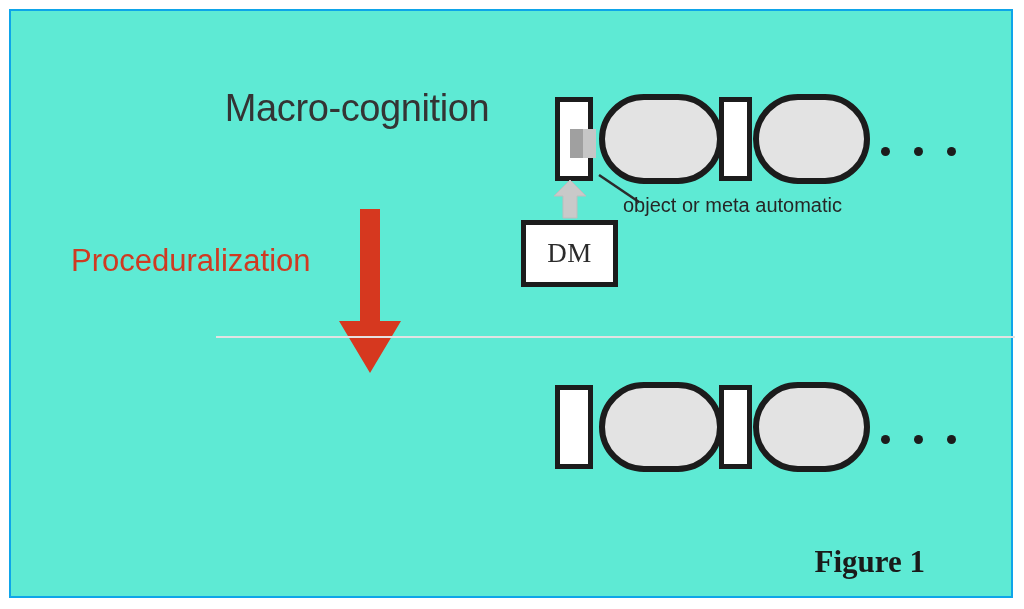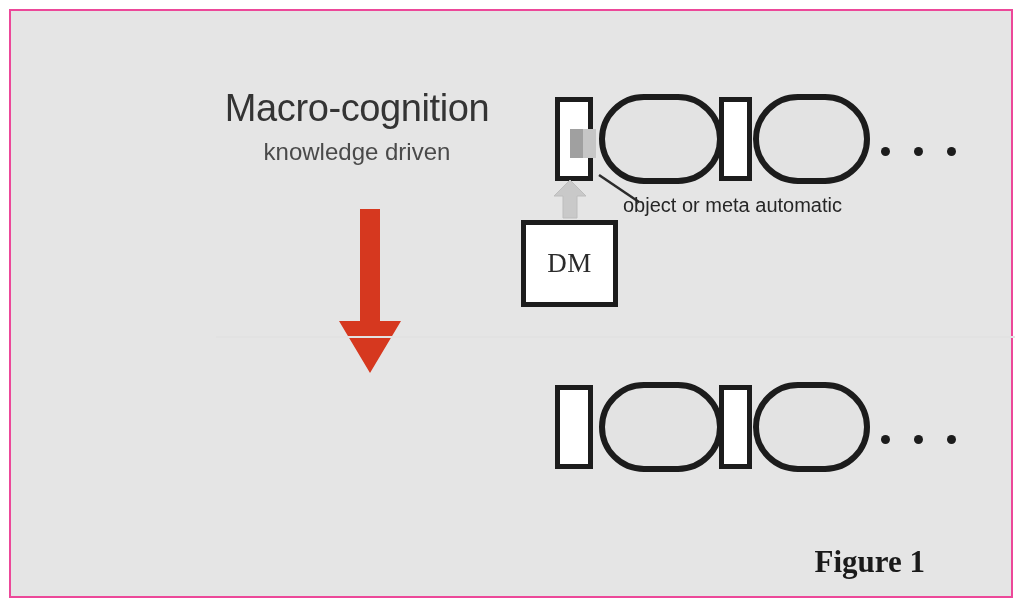--- a/index.html
+++ b/index.html
@@ -19,23 +19,23 @@
     height: 609px;
     background: #ffffff;
     overflow: hidden;
   }
   #figure-border {
     position: absolute;
     left: 9px;
     top: 9px;
     width: 1004px;
     height: 589px;
-    border: 2px solid #ec4899;
+    border: 2px solid #0ea5e9;
     box-sizing: border-box;
-    background: #e5e5e5;
+    background: #5eead4;
   }
 
   
   .row-label {
     position: absolute;
     text-align: center;
     color: #3a3a3a;
     line-height: 1;
   }
   .row-label .title {
@@ -141,21 +141,21 @@
     border-radius: 50%;
     background: #1c1c1c;
   }
 
   
   #dm-box {
     position: absolute;
     left: 510px;
     top: 209px;
     width: 97px;
-    height: 87px;
+    height: 67px;
     border: 5px solid #1c1c1c;
     box-sizing: border-box;
     background: #ffffff;
     display: flex;
     align-items: center;
     justify-content: center;
   }
   #dm-box .dm-text {
     font-family: "Liberation Serif", serif;
     font-size: 27px;
@@ -202,21 +202,20 @@
   }
 </style>
 </head>
 <body>
 
 <div id="figure-root">
   <div id="figure-border">
 
     <div class="row-label" id="macro-label">
       <span class="title">Macro-cognition</span>
-      <span class="subtitle">knowledge driven</span>
     </div>
 
     <div class="chain" id="macro-chain">
       <div class="shape buffer s-rect-1">
         <div class="buffer-fill">
           <div class="half dark"></div>
           <div class="half light"></div>
         </div>
       </div>
       <div class="shape stadium s-stad-1"></div>
@@ -235,20 +234,21 @@
 
     <svg id="knowledge-leader" viewBox="0 0 44 30">
       <line x1="2" y1="1" x2="42" y2="28" stroke="#2b2b2b" stroke-width="2.5"></line>
     </svg>
     <div id="knowledge-annotation">object or meta automatic</div>
 
     <div id="dm-box">
       <span class="dm-text">DM</span>
     </div>
 
+    <div id="proceduralization-label">Proceduralization</div>
     <svg id="proceduralization-arrow" viewBox="0 0 66 166">
       <polygon points="23,0 43,0 43,112 64,112 33,164 2,112 23,112" fill="#d6381f"></polygon>
     </svg>
 
     <div id="section-divider"></div>
 
 
     <div class="chain" id="micro-chain">
       <div class="shape buffer s-rect-1"></div>
       <div class="shape stadium s-stad-1"></div>

